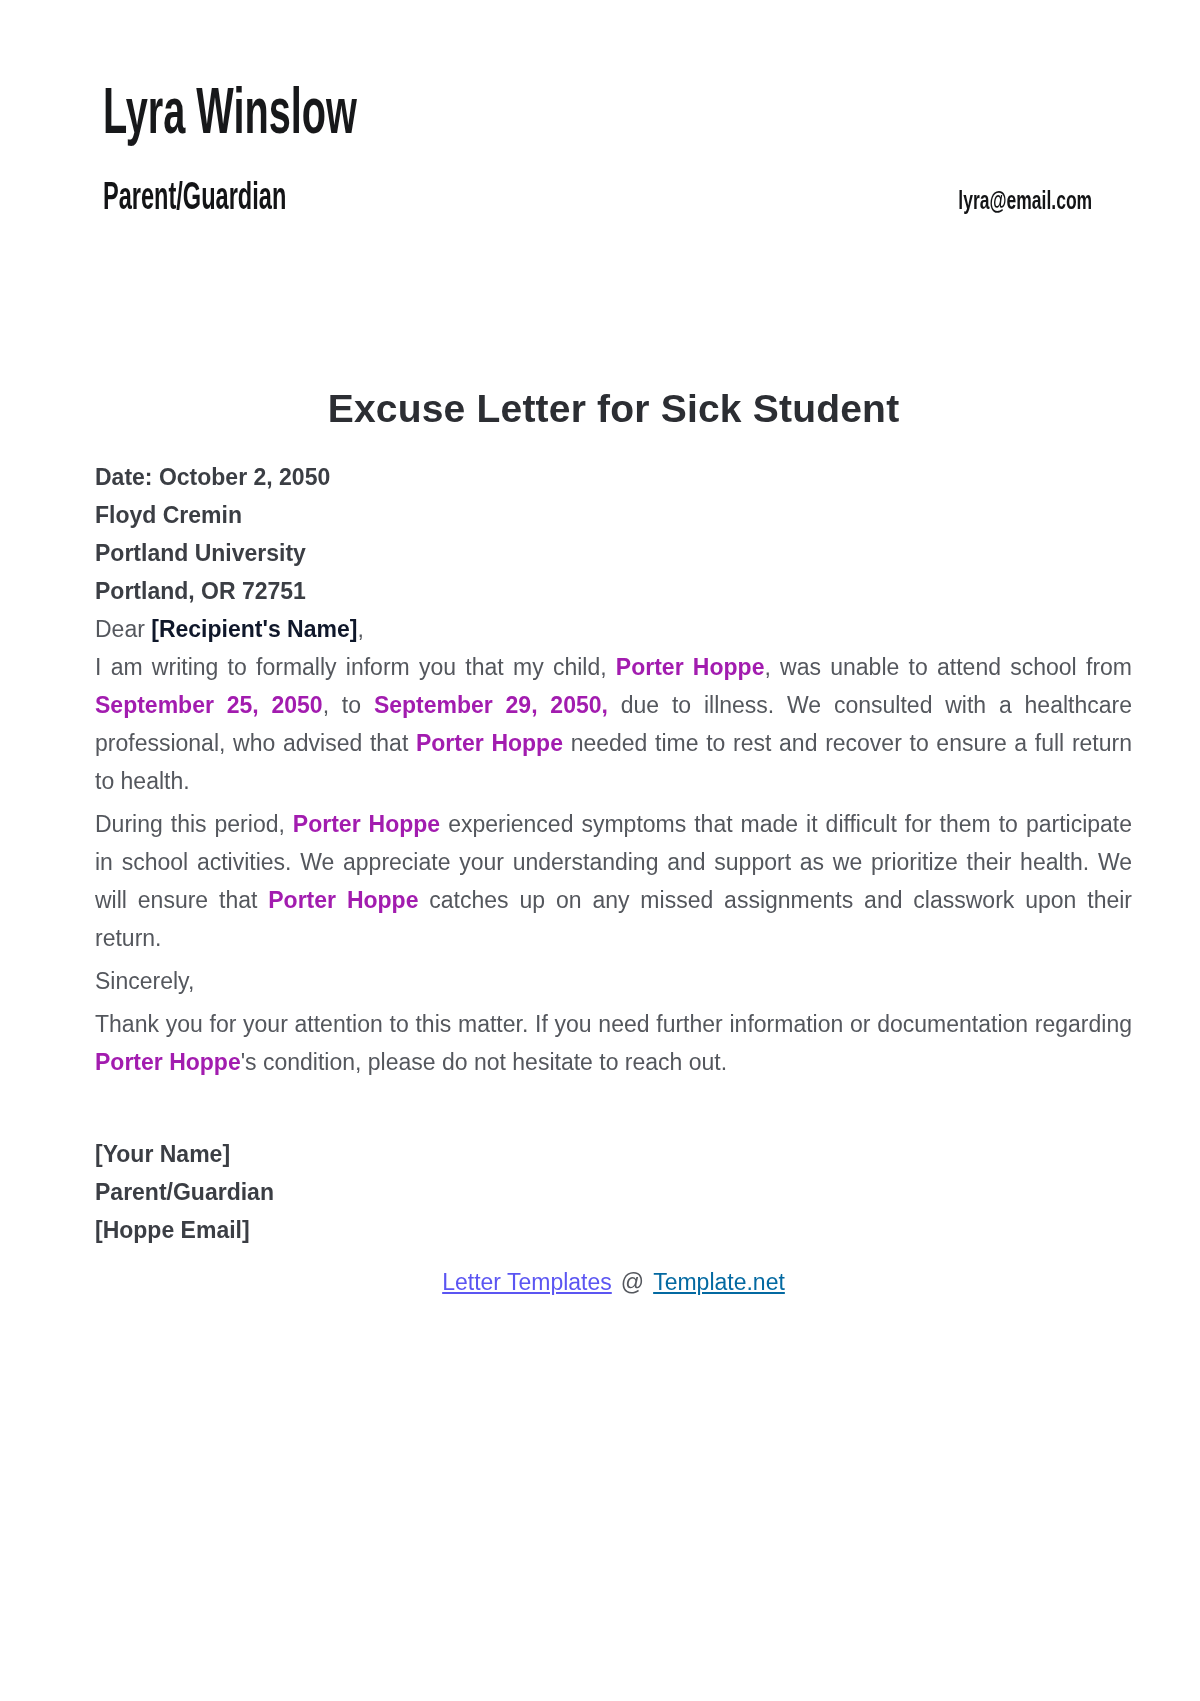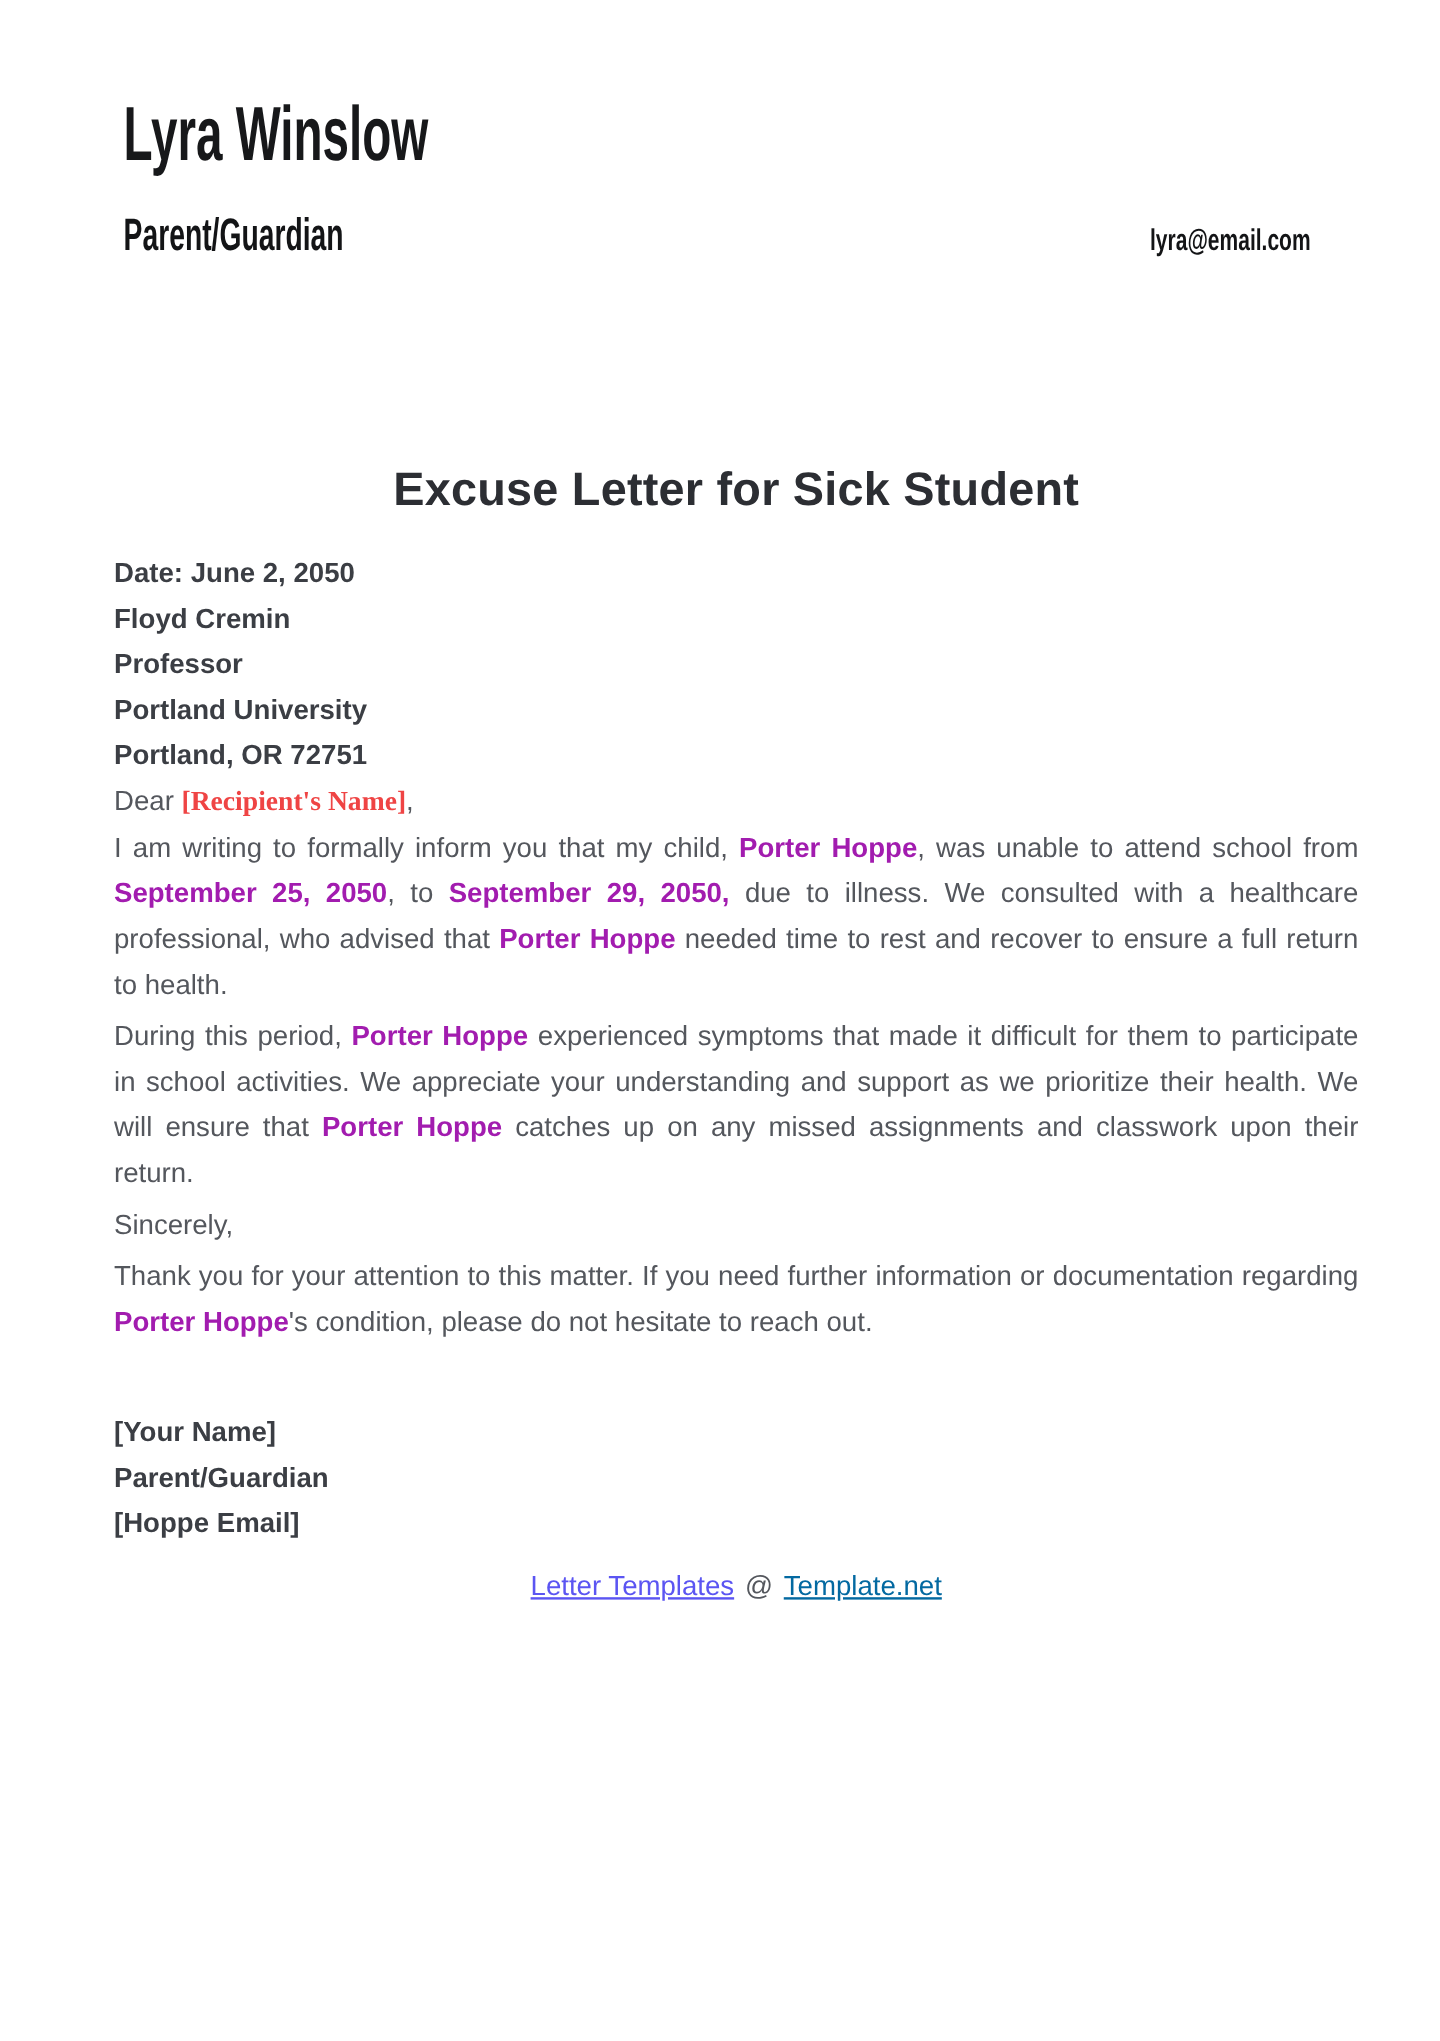--- a/index.html
+++ b/index.html
@@ -43,21 +43,21 @@
     text-align:center;
     font-size:39px;line-height:46px;font-weight:700;
     color:#2c2e33;letter-spacing:0.2px;
   }
   .bold-line{
     font-size:23px;line-height:38px;font-weight:700;color:#3b3e44;
   }
   .salutation{
     font-size:23px;line-height:38px;color:#54575d;
   }
-  .salutation .b{font-weight:700;color:#ef4444;font-family:Liberation Serif, serif;}
+  .salutation .b{font-weight:700;color:#0f172a;}
   .para{
     margin:0 0 5px 0;
     font-size:23px;line-height:38px;color:#54575d;
     text-align:justify;
   }
   .para .b{font-weight:700;color:#a21caf;}
   .signature{margin-top:54px;}
   .footer{
     margin-top:14px;text-align:center;
     font-size:23px;line-height:38px;color:#54575d;
@@ -77,23 +77,22 @@
     <div class="head-row">
       <span class="sender-role">Parent/Guardian</span>
       <span class="sender-email">lyra@email.com</span>
     </div>
   </div>
 
   <div class="content">
     <h1 class="title">Excuse Letter for Sick Student</h1>
 
     <div class="meta">
-        <div class="bold-line">Date: June 2, 2050</div>
+        <div class="bold-line">Date: October 2, 2050</div>
         <div class="bold-line">Floyd Cremin</div>
-        <div class="bold-line">Professor</div>
         <div class="bold-line">Portland University</div>
         <div class="bold-line">Portland, OR 72751</div>
       </div>
 
     <div class="salutation"><span>Dear </span><span class="b">[Recipient's Name]</span><span>,</span></div>
 
     <div class="paragraphs">
         <p class="para"><span>I am writing to formally inform you that my child, </span><span class="b">Porter Hoppe</span><span>, was unable to attend school from </span><span class="b">September 25, 2050</span><span>, to </span><span class="b">September 29, 2050,</span><span> due to illness. We consulted with a healthcare professional, who advised that </span><span class="b">Porter Hoppe</span><span> needed time to rest and recover to ensure a full return to health.</span></p>
         <p class="para"><span>During this period, </span><span class="b">Porter Hoppe</span><span> experienced symptoms that made it difficult for them to participate in school activities. We appreciate your understanding and support as we prioritize their health. We will ensure that </span><span class="b">Porter Hoppe</span><span> catches up on any missed assignments and classwork upon their return.</span></p>
         <p class="para"><span>Sincerely,</span></p>

